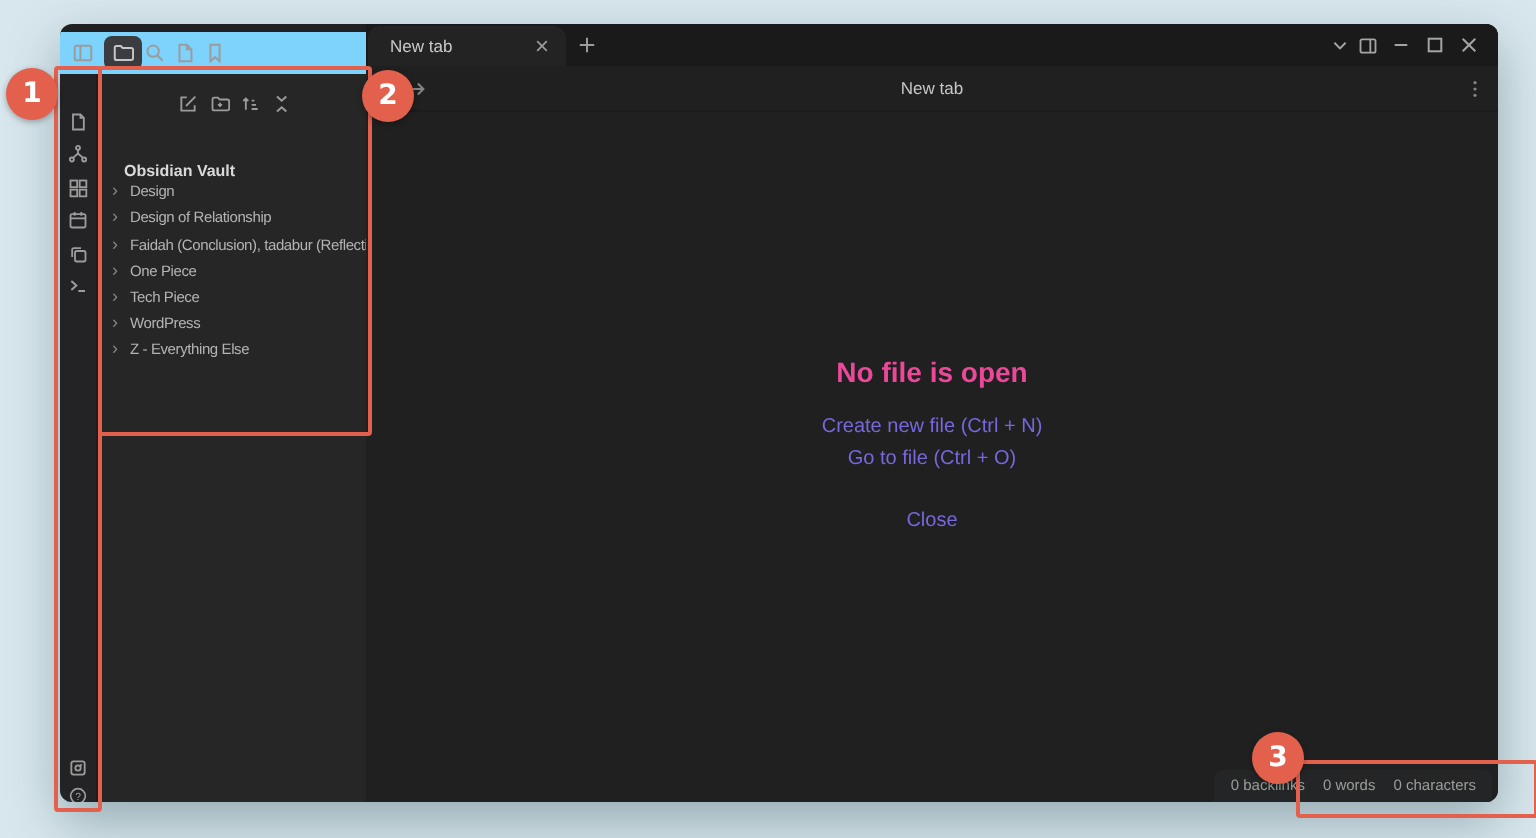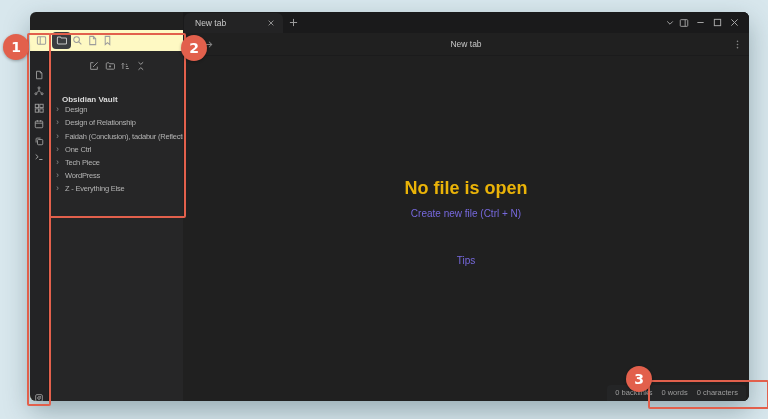--- a/index.html
+++ b/index.html
@@ -1,21 +1,21 @@
 <!DOCTYPE html>
 <html><head>
 <meta charset="utf-8">
 <style>
   html,body{margin:0;padding:0;background:#d8e7ed;}
   .stage{position:relative;width:768px;height:419px;background:#d8e7ed;overflow:hidden;
          font-family:"Liberation Sans","DejaVu Sans",sans-serif;}
   .window{position:absolute;left:30px;top:12px;width:719px;height:389px;background:#202020;
           border-radius:6px;overflow:hidden;box-shadow:0 10px 26px rgba(30,60,70,.35);}
   
-  .sidebar{position:absolute;left:0;top:18px;width:153px;height:100%;background:#fef9c3;text-decoration:underline;}
+  .sidebar{position:absolute;left:0;top:4px;width:153px;height:100%;background:#7dd3fc;text-decoration:underline;}
   .side-toprow{position:absolute;left:0;top:0;width:153px;height:21px;}
   .tbi{position:absolute;top:0;height:21px;display:flex;align-items:center;justify-content:center;color:#9c9c9c;}
   .activepill{position:absolute;left:22px;top:2px;width:19px;height:17px;background:#3a3c3f;border-radius:4px;}
   .ribbon{position:absolute;left:0;top:21px;width:18px;bottom:0;background:#232325;border-right:1px solid #1d1d1e;}
   .rbi{position:absolute;left:0;width:18px;height:14px;display:flex;align-items:center;justify-content:center;color:#9c9c9c;}
   
   .explorer{position:absolute;left:19px;top:21px;right:0;bottom:0;background:#262627;}
   .nav-actions{position:absolute;left:0;top:8px;width:100%;height:14px;}
   .nai{position:absolute;top:0;width:16px;height:14px;display:flex;align-items:center;justify-content:center;color:#9c9c9c;}
   .vault-title{position:absolute;left:13px;top:44px;font-size:8px;font-weight:bold;color:#dadada;white-space:nowrap;}
@@ -27,21 +27,21 @@
   .main{position:absolute;left:153px;top:0;right:0;bottom:0;background:#202020;}
   .tabstrip{position:absolute;left:0;top:0;right:0;height:21px;background:#1a1a1b;}
   .tab{position:absolute;left:1px;top:1px;width:99px;height:20px;background:#232324;border-radius:6px 6px 0 0;}
   .tab-title{position:absolute;left:11px;top:0;height:20px;line-height:20px;font-size:8.5px;color:#cacaca;}
   .tab-close{position:absolute;right:6px;top:4px;width:12px;height:12px;display:flex;align-items:center;justify-content:center;color:#9c9c9c;}
   .newtab-btn{position:absolute;left:104px;top:4px;width:13px;height:13px;display:flex;align-items:center;justify-content:center;color:#9c9c9c;}
   .wctl{position:absolute;top:0;height:21px;display:flex;align-items:center;justify-content:center;color:#a5a5a5;width:16px;}
   .viewheader{position:absolute;left:0;top:21px;right:0;height:22px;background:#202020;border-bottom:1px solid #1b1b1c;}
   .vh-title{position:absolute;left:0;right:0;top:0;height:22px;line-height:22px;text-align:center;font-size:8.5px;color:#c7c7c7;}
   .vh-ic{position:absolute;top:0;height:22px;display:flex;align-items:center;justify-content:center;color:#848484;width:14px;}
-  .empty-heading{position:absolute;left:0;right:0;top:166px;font-size:18px;font-weight:bold;color:#eab308;text-align:center;}
+  .empty-heading{position:absolute;left:0;right:0;top:166px;font-size:14px;font-weight:bold;color:#ec4899;text-align:center;}
   .empty-link{position:absolute;left:0;right:0;text-align:center;font-size:10px;color:#7668dd;cursor:pointer;}
   
   .statusbar{position:absolute;right:3px;bottom:0;height:16px;line-height:16px;background:#242526;border-radius:4px 4px 0 0;
              padding:0 8px;display:flex;gap:9px;font-size:7.5px;color:#9d9d9d;white-space:nowrap;}
   
   .ann-rect{position:absolute;border:2.5px solid #e2604c;border-radius:2px;z-index:50;}
   .ann-circle{position:absolute;width:26px;height:26px;border-radius:50%;background:#e2604c;z-index:60;
               display:flex;align-items:center;justify-content:center;color:#fff;font-weight:bold;
               font-size:14px;font-family:"DejaVu Sans","Liberation Sans",sans-serif;box-shadow:0 1px 3px rgba(0,0,0,.3);}
   svg{display:block;}
@@ -215,21 +215,21 @@
         <div class="xrow" style="top:66px;">
           <span class="chev">›</span>
           <span class="lbl">Design of Relationship</span>
         </div>
         <div class="xrow" style="top:80px;">
           <span class="chev">›</span>
           <span class="lbl">Faidah (Conclusion), tadabur (Reflection)</span>
         </div>
         <div class="xrow" style="top:93px;">
           <span class="chev">›</span>
-          <span class="lbl">One Ctrl</span>
+          <span class="lbl">One Piece</span>
         </div>
         <div class="xrow" style="top:106px;">
           <span class="chev">›</span>
           <span class="lbl">Tech Piece</span>
         </div>
         <div class="xrow" style="top:119px;">
           <span class="chev">›</span>
           <span class="lbl">WordPress</span>
         </div>
         <div class="xrow" style="top:132px;">
@@ -303,21 +303,22 @@
           <svg width="9" height="11" viewBox="0 0 10 12" fill="currentColor">
             <circle cx="5" cy="2.5" r="0.9"></circle>
               <circle cx="5" cy="6" r="0.9"></circle>
               <circle cx="5" cy="9.5" r="0.9"></circle>
           </svg>
         </div>
       </div>
 
       <div class="empty-heading">No file is open</div>
       <div class="empty-link" style="top:196px;">Create new file (Ctrl + N)</div>
-      <div class="empty-link" style="top:243px;">Tips</div>
+      <div class="empty-link" style="top:212px;">Go to file (Ctrl + O)</div>
+      <div class="empty-link" style="top:243px;">Close</div>
     </div>
 
     <div class="statusbar">
       <span>0 backlinks</span>
       <span>0 words</span>
       <span>0 characters</span>
     </div>
   </div>
 
   <div class="ann-rect" style="left:27px;top:33px;width:20px;height:369px;"></div>

